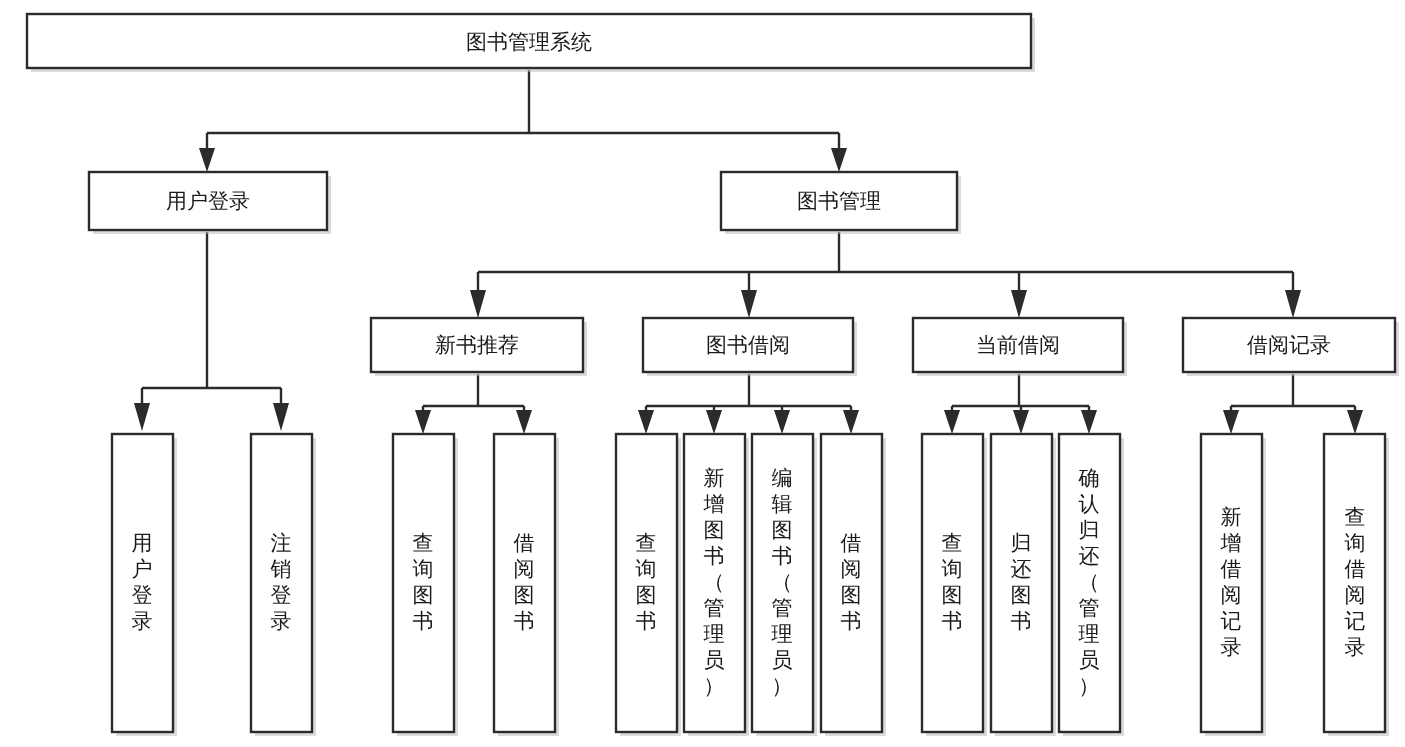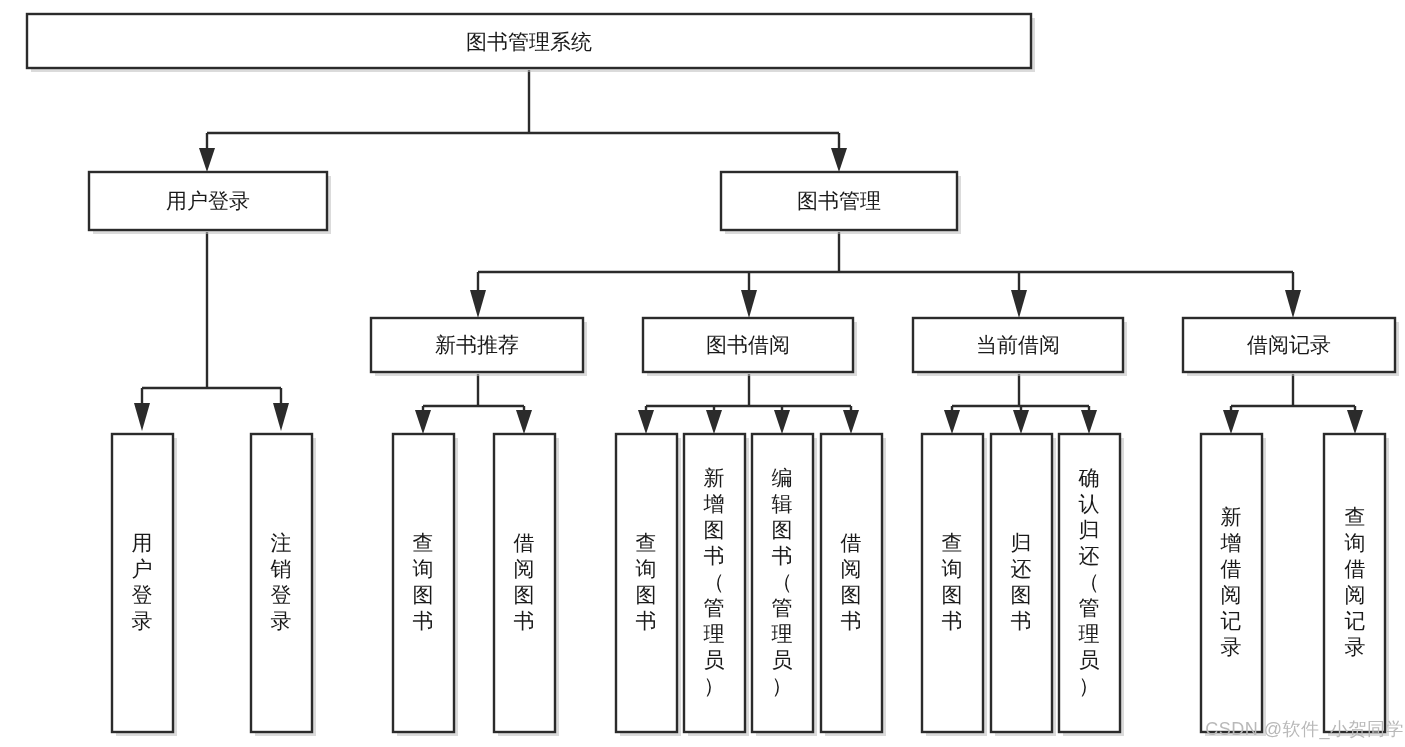--- a/index.html
+++ b/index.html
@@ -251,14 +251,13 @@
     </g>
 
     <g>
       <rect class="node-shadow" x="1319" y="438" width="61" height="298"></rect>
       <rect class="node-box" x="1315" y="434" width="61" height="298"></rect>
       <text class="node-label-v" x="1346" y="583"><tspan x="1346" y="518" dominant-baseline="middle">查</tspan><tspan x="1346" y="544" dominant-baseline="middle">询</tspan><tspan x="1346" y="570" dominant-baseline="middle">借</tspan><tspan x="1346" y="596" dominant-baseline="middle">阅</tspan><tspan x="1346" y="622" dominant-baseline="middle">记</tspan><tspan x="1346" y="648" dominant-baseline="middle">录</tspan></text>
     </g>
 
   </svg>
 
-  <div class="watermark">CSDN @软件_小贺同学</div>
 </div>
 
 </body></html>

